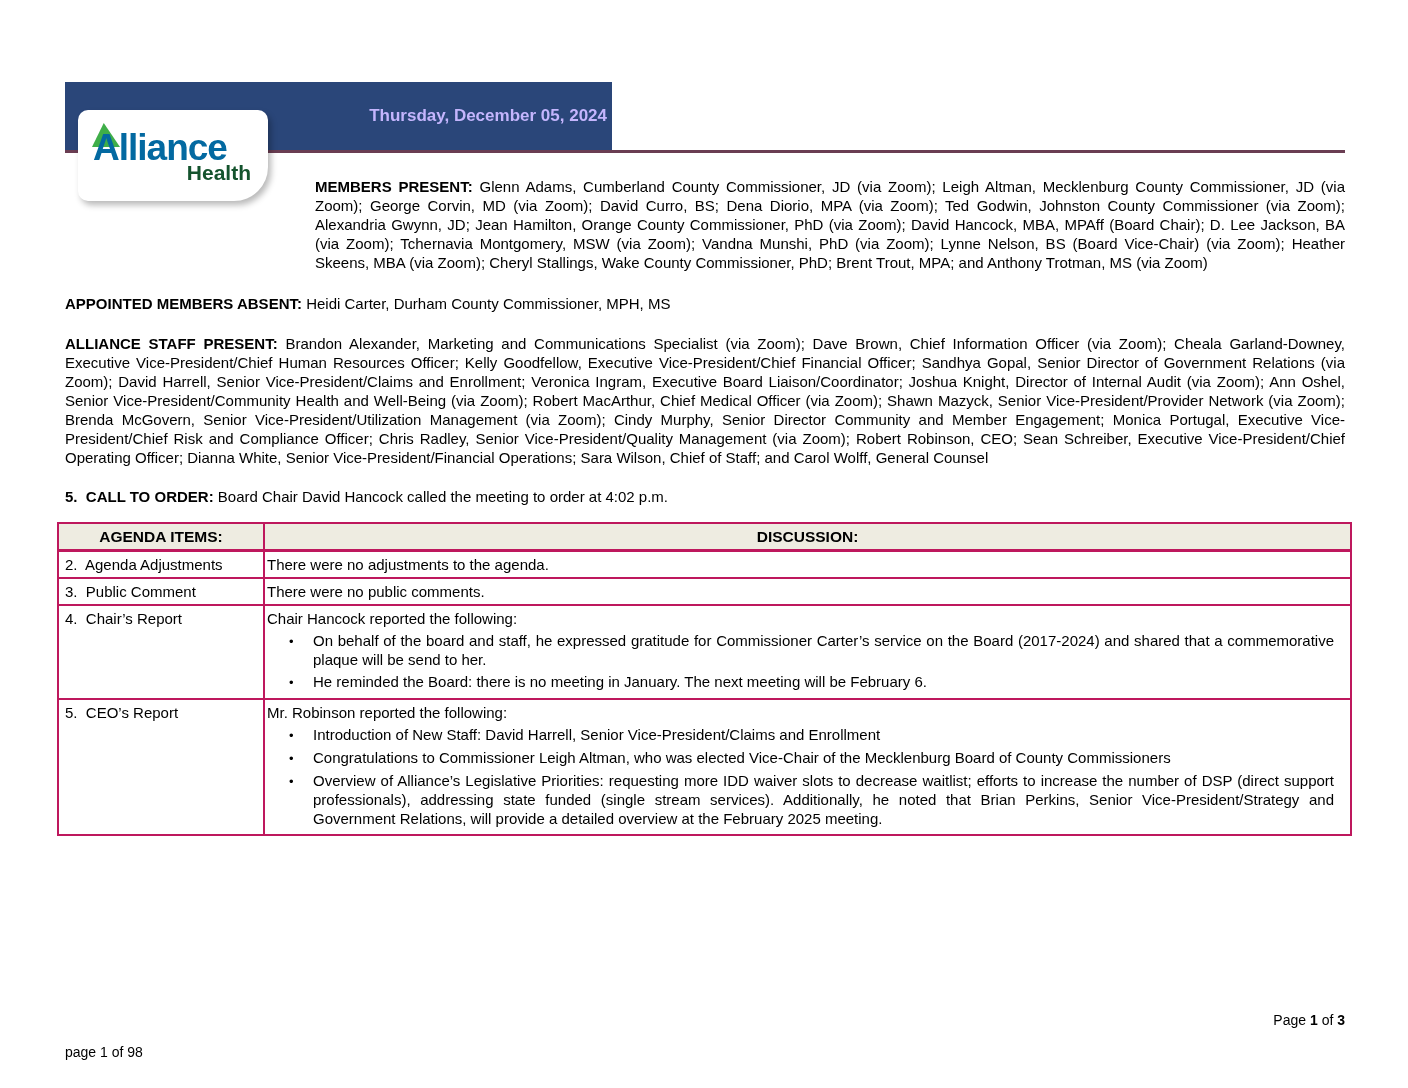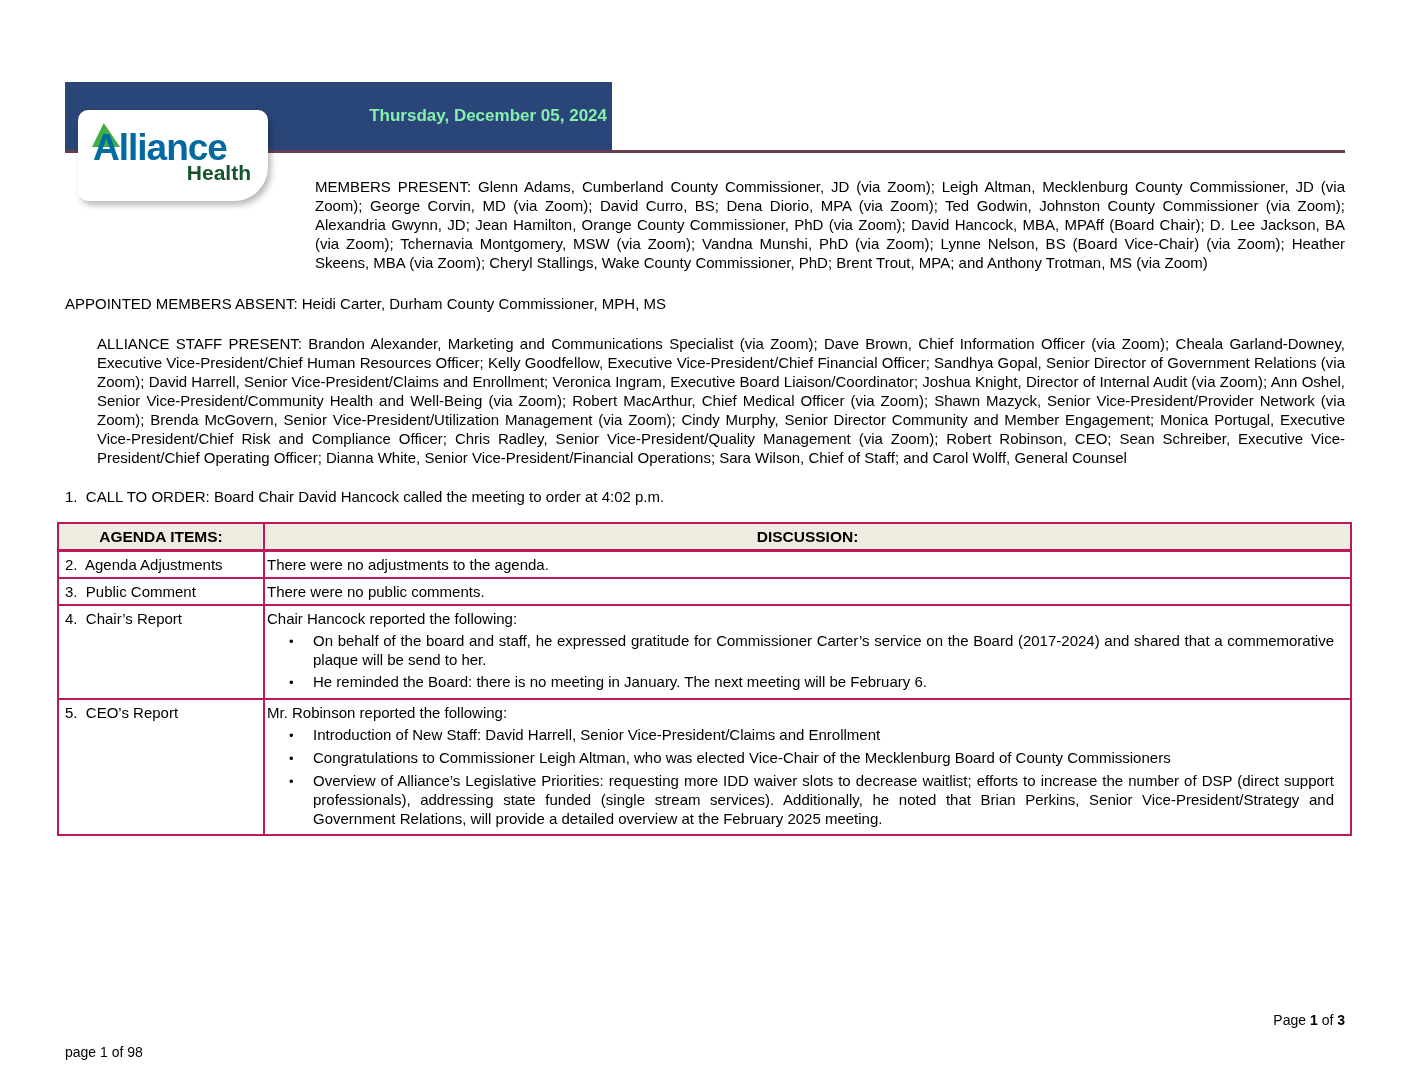--- a/index.html
+++ b/index.html
@@ -12,21 +12,21 @@
   
   .header-row {
     display:flex; margin:82px 63px 0 65px;
     border-bottom:3px solid #6a3d52;
   }
   .banner {
     width:547px; height:68px; background:#2a4679; flex:none;
     display:flex; align-items:center; justify-content:flex-end;
     padding-right:5px;
   }
-  .banner-date { color:#86efac; font-weight:bold; font-size:17px; }
+  .banner-date { color:#c4b5fd; font-weight:bold; font-size:17px; }
   .title-block { padding:1px 0 0 10px; }
   .meeting-title { font-size:19px; font-weight:bold; line-height:23px; letter-spacing:.2px; }
   .meeting-sub { font-size:15.5px; line-height:20px; }
 
   
   .logo-card {
     position:absolute; left:78px; top:110px; width:190px; height:91px;
     background:#fff; z-index:3;
     border-radius:10px 10px 34px 10px;
     box-shadow:3px 4px 6px rgba(0,0,0,.28);
@@ -40,25 +40,25 @@
     background:#3fae49; clip-path:polygon(42% 0, 0 100%, 100% 100%);
   }
   .logo-health {
     position:absolute; right:17px; top:51px; z-index:2;
     font-size:21px; font-weight:bold; color:#14532d;
   }
 
   
   .content { margin:0 63px 0 65px; font-size:15px; line-height:19px; }
   .para { text-align:justify; }
-  .para b, .label-b { font-weight:normal; }
+  .para b, .label-b { font-weight:bold; }
   .members-para { margin-top:24px; margin-left:250px; }
   .absent-para { margin-top:22px; }
   .guests-para { margin-top:20px; }
-  .staff-para { margin-top:21px;margin-left:32px; }
+  .staff-para { margin-top:21px; }
   .call-para { margin-top:20px; white-space:pre-wrap; }
 
   
   table.agenda {
     border-collapse:collapse; margin-top:16px;
     margin-left:-8px; width:calc(100% + 15px);
     font-size:15px; line-height:19px;
   }
   table.agenda th, table.agenda td { border:2px solid #be185d; vertical-align:top; }
   table.agenda th {
@@ -99,21 +99,21 @@
     <p class="para members-para"><b class="label-b">MEMBERS PRESENT:</b>
       <span>Glenn Adams, Cumberland County Commissioner, JD (via Zoom); Leigh Altman, Mecklenburg County Commissioner, JD (via Zoom); George Corvin, MD (via Zoom); David Curro, BS; Dena Diorio, MPA (via Zoom); Ted Godwin, Johnston County Commissioner (via Zoom); Alexandria Gwynn, JD; Jean Hamilton, Orange County Commissioner, PhD (via Zoom); David Hancock, MBA, MPAff (Board Chair); D. Lee Jackson, BA (via Zoom); Tchernavia Montgomery, MSW (via Zoom); Vandna Munshi, PhD (via Zoom); Lynne Nelson, BS (Board Vice-Chair) (via Zoom); Heather Skeens, MBA (via Zoom); Cheryl Stallings, Wake County Commissioner, PhD; Brent Trout, MPA; and Anthony Trotman, MS (via Zoom)</span></p>
 
     <p class="para absent-para"><b class="label-b">APPOINTED MEMBERS ABSENT:</b>
       <span>Heidi Carter, Durham County Commissioner, MPH, MS</span></p>
 
 
     <p class="para staff-para"><b class="label-b">ALLIANCE STAFF PRESENT:</b>
       <span>Brandon Alexander, Marketing and Communications Specialist (via Zoom); Dave Brown, Chief Information Officer (via Zoom); Cheala Garland-Downey, Executive Vice-President/Chief Human Resources Officer; Kelly Goodfellow, Executive Vice-President/Chief Financial Officer; Sandhya Gopal, Senior Director of Government Relations (via Zoom); David Harrell, Senior Vice-President/Claims and Enrollment; Veronica Ingram, Executive Board Liaison/Coordinator; Joshua Knight, Director of Internal Audit (via Zoom); Ann Oshel, Senior Vice-President/Community Health and Well-Being (via Zoom); Robert MacArthur, Chief Medical Officer (via Zoom); Shawn Mazyck, Senior Vice-President/Provider Network (via Zoom); Brenda McGovern, Senior Vice-President/Utilization Management (via Zoom); Cindy Murphy, Senior Director Community and Member Engagement; Monica Portugal, Executive Vice-President/Chief Risk and Compliance Officer; Chris Radley, Senior Vice-President/Quality Management (via Zoom); Robert Robinson, CEO; Sean Schreiber, Executive Vice-President/Chief Operating Officer; Dianna White, Senior Vice-President/Financial Operations; Sara Wilson, Chief of Staff; and Carol Wolff, General Counsel</span></p>
 
-    <p class="call-para"><b class="label-b">1.  CALL TO ORDER:</b><span> Board Chair David Hancock called the meeting to order at 4:02 p.m.</span></p>
+    <p class="call-para"><b class="label-b">5.  CALL TO ORDER:</b><span> Board Chair David Hancock called the meeting to order at 4:02 p.m.</span></p>
 
     <table class="agenda">
       <colgroup>
           <col class="c-item">
           <col>
         </colgroup>
       <thead>
         <tr>
           <th>AGENDA ITEMS:</th>
           <th>DISCUSSION:</th>

